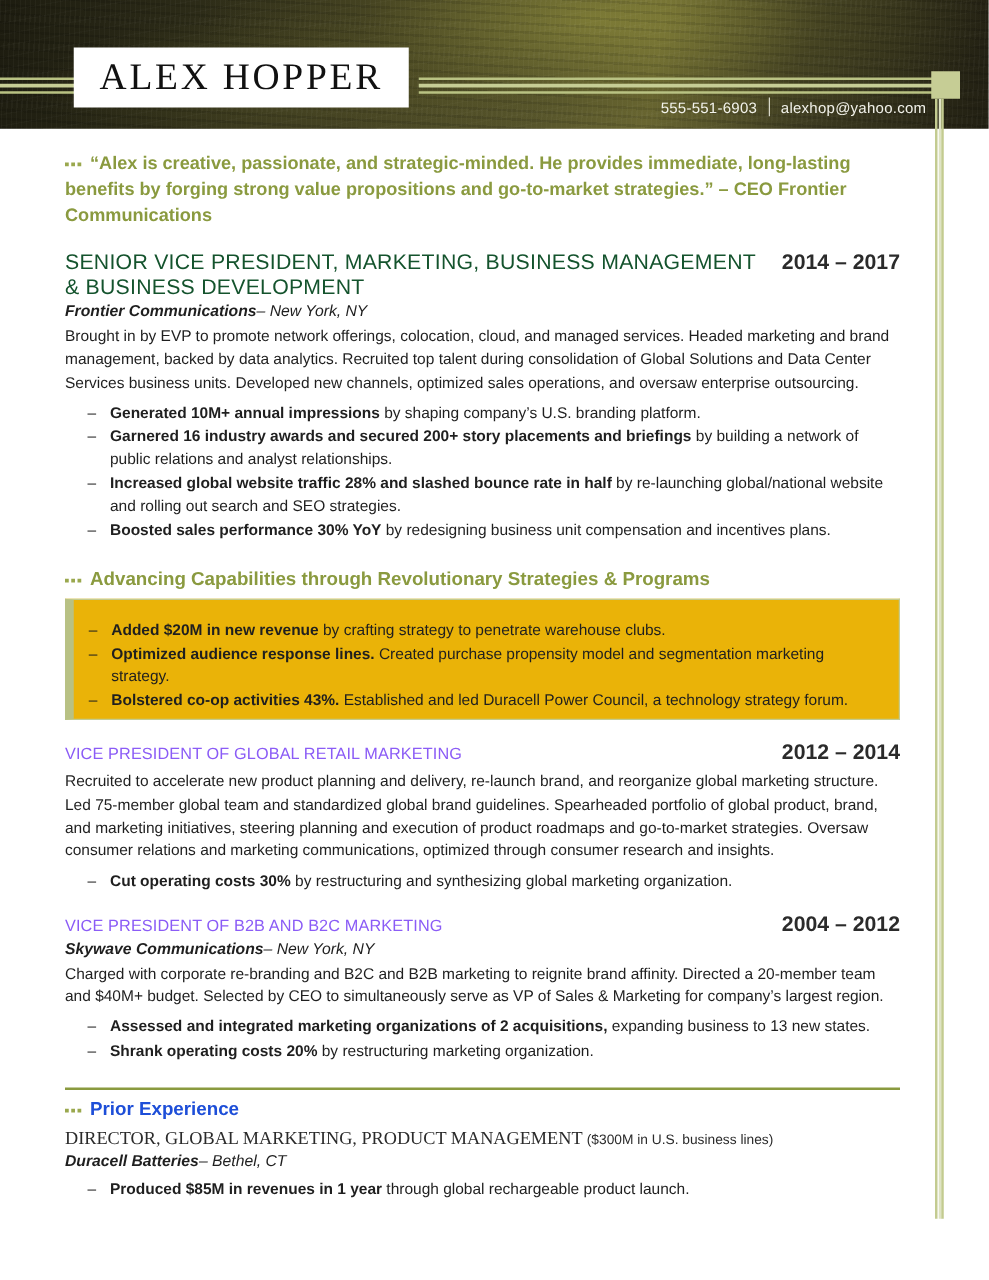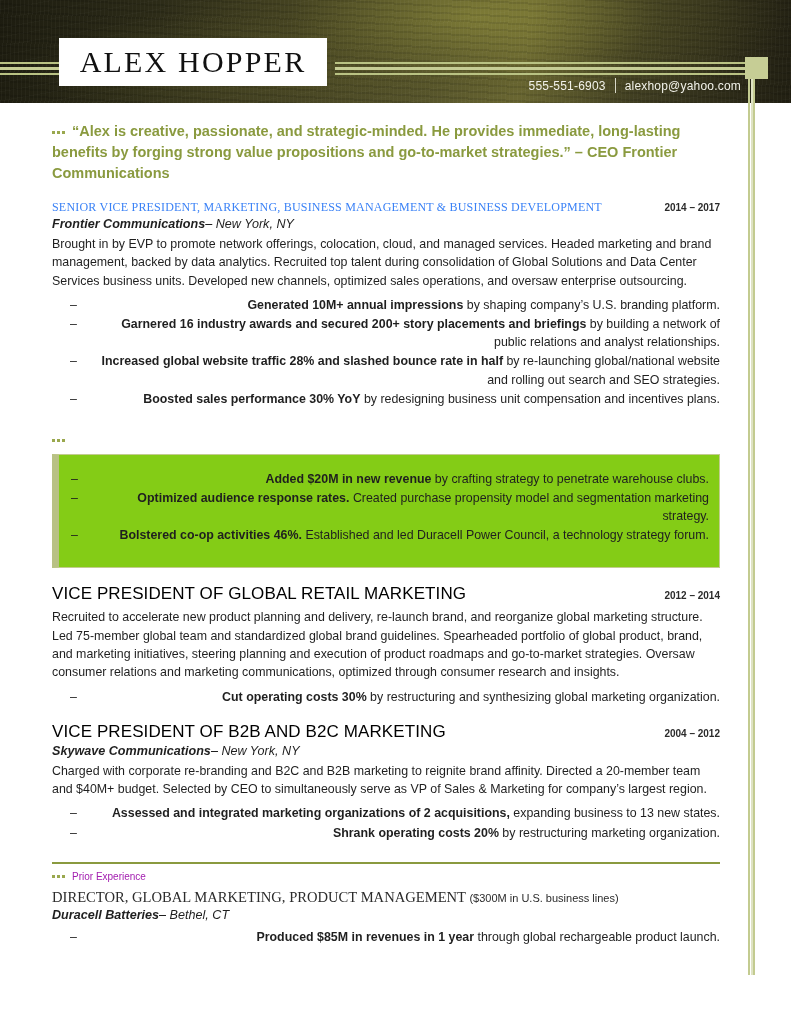--- a/index.html
+++ b/index.html
@@ -131,33 +131,33 @@
 
   .job { margin: 0 52px; width: 668px; }
 
   .job-title-row {
     display: flex;
     justify-content: space-between;
     align-items: baseline;
     margin-top: 16px;
   }
   .job-title-serif {
-    font-family: Liberation Serif, serif;
-    font-size: 12px;
-    color: #3b82f6;
+    font-family: Liberation Sans, sans-serif;
+    font-size: 17px;
+    color: #14532d;
     letter-spacing: 0.2px;
   }
   .job-title-sans {
     font-family: "Liberation Sans", sans-serif;
+    font-size: 13px;
+    color: #8b5cf6;
+    letter-spacing: 0.1px;
+  }
+  .job-dates {
     font-size: 17px;
-    color: #000000;
-    letter-spacing: 0.1px;
-  }
-  .job-dates {
-    font-size: 10px;
     font-weight: bold;
     color: #2b2b2b;
     white-space: nowrap;
     padding-left: 14px;
   }
   .job-company {
     font-size: 12.6px;
     margin-top: 2px;
     color: #1f1f1f;
   }
@@ -177,21 +177,20 @@
     padding: 0;
     list-style: none;
   }
   ul.bullets li {
     position: relative;
     padding-left: 36px;
     font-size: 12.4px;
     line-height: 1.46;
     margin-bottom: 1px;
     color: #1f1f1f;
-    text-align: right;
   }
   ul.bullets li::before {
     content: "–";
     position: absolute;
     left: 18px;
     top: 0;
     color: #1f1f1f;
   }
   ul.bullets li b { font-weight: bold; }
 
@@ -215,39 +214,39 @@
     margin-right: 2px;
     font-style: normal;
   }
 
   .highlight-box {
     margin: 7px 52px 0 52px;
     width: 668px;
     box-sizing: border-box;
     border: 1px solid #c3cb90;
     border-left: 7px solid #b8c184;
-    padding: 9px 10px 22px 0;
-    background: #84cc16;
+    padding: 9px 10px 5px 0;
+    background: #eab308;
   }
   .highlight-box ul.bullets li { padding-left: 30px; }
   .highlight-box ul.bullets li::before { left: 12px; }
 
   
   .section-rule {
     margin: 20px 52px 0 52px;
     width: 668px;
     height: 2px;
     background: #8a9a3f;
   }
   .section-head {
     margin: 5px 52px 0 52px;
     width: 668px;
-    color: #a21caf;
-    font-size: 10px;
-    font-weight: normal;
+    color: #1d4ed8;
+    font-size: 15px;
+    font-weight: bold;
   }
 
   .prior-title {
     font-family: "Liberation Serif", serif;
     font-size: 14.6px;
     color: #2b2b2b;
     margin-top: 7px;
   }
   .prior-title .paren {
     font-family: "Liberation Sans", sans-serif;
@@ -300,27 +299,27 @@
     <div class="job-summary">Brought in by EVP to promote network offerings, colocation, cloud, and managed services. Headed marketing and brand management, backed by data analytics. Recruited top talent during consolidation of Global Solutions and Data Center Services business units. Developed new channels, optimized sales operations, and oversaw enterprise outsourcing.</div>
     <ul class="bullets">
       <li><b>Generated 10M+ annual impressions</b><span> by shaping company’s U.S. branding platform.</span></li>
       <li><b>Garnered 16 industry awards and secured 200+ story placements and briefings</b><span> by building a network of public relations and analyst relationships.</span></li>
       <li><b>Increased global website traffic 28% and slashed bounce rate in half</b><span> by re-launching global/national website and rolling out search and SEO strategies.</span></li>
       <li><b>Boosted sales performance 30% YoY</b><span> by redesigning business unit compensation and incentives plans.</span></li>
     </ul>
   </div>
 
   <div class="highlight-head">
-    <span class="sqdots"><i></i><i></i><i></i></span>
+    <span class="sqdots"><i></i><i></i><i></i></span><span>Advancing Capabilities through Revolutionary Strategies &amp; Programs</span>
   </div>
   <div class="highlight-box">
     <ul class="bullets">
       <li><b>Added $20M in new revenue</b><span> by crafting strategy to penetrate warehouse clubs.</span></li>
-      <li><b>Optimized audience response rates.</b><span> Created purchase propensity model and segmentation marketing strategy.</span></li>
-      <li><b>Bolstered co-op activities 46%.</b><span> Established and led Duracell Power Council, a technology strategy forum.</span></li>
+      <li><b>Optimized audience response lines.</b><span> Created purchase propensity model and segmentation marketing strategy.</span></li>
+      <li><b>Bolstered co-op activities 43%.</b><span> Established and led Duracell Power Council, a technology strategy forum.</span></li>
     </ul>
   </div>
 
   <div class="job">
     <div class="job-title-row">
       <div class="job-title-sans">VICE PRESIDENT OF GLOBAL RETAIL MARKETING</div>
       <div class="job-dates">2012 – 2014</div>
     </div>
     <div class="job-summary">Recruited to accelerate new product planning and delivery, re-launch brand, and reorganize global marketing structure. Led 75-member global team and standardized global brand guidelines. Spearheaded portfolio of global product, brand, and marketing initiatives, steering planning and execution of product roadmaps and go-to-market strategies. Oversaw consumer relations and marketing communications, optimized through consumer research and insights.</div>
     <ul class="bullets">

